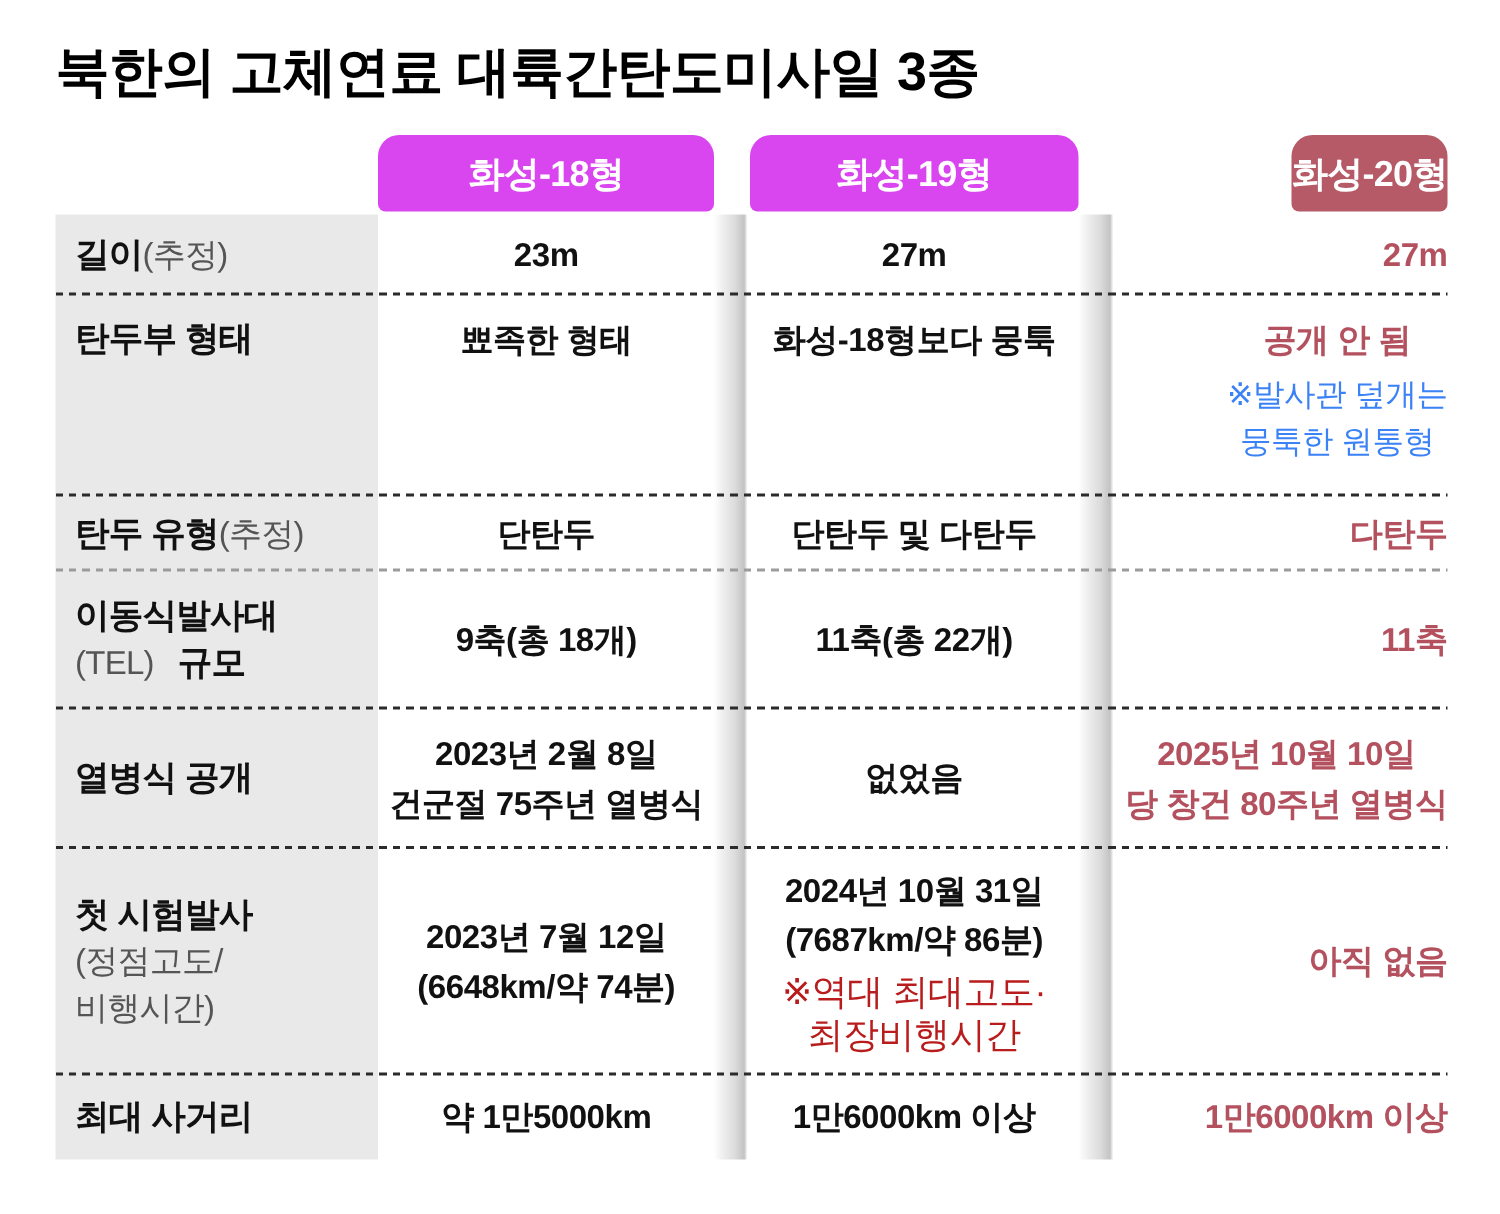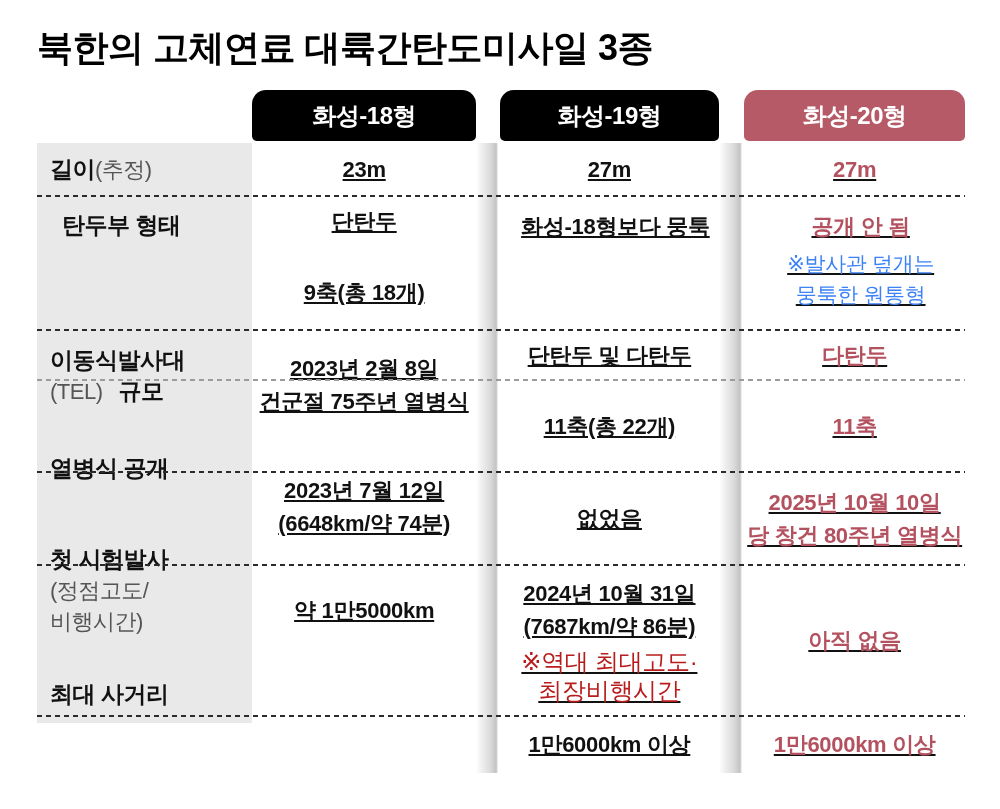--- a/index.html
+++ b/index.html
@@ -15,25 +15,25 @@
   .table{
     position:absolute;left:37px;top:90px;width:928px;height:683px;
     display:flex;
   }
   .col{display:flex;flex-direction:column;}
   .w-label{width:223px;}
   .w-c1{width:233px;}
   .w-g1{width:24px;}
   .w-c2{width:228px;justify-content:center;}
   .w-g2{width:26px;}
-  .w-c3{width:229px;}
+  .w-c3{width:229px;align-items:flex-end;}
   .hdr-spacer{height:53px;}
   .badge{
     height:51px;margin-bottom:2px;border-radius:14px 14px 5px 5px;
-    background:#000000;color:#ffffff;font-size:24px;font-weight:700;
+    background:#d946ef;color:#ffffff;font-size:24px;font-weight:700;
     display:flex;align-items:center;justify-content:center;letter-spacing:-0.5px;
   }
   .badge.accent-bg{background:#b55a66;}
   .label-body{background:#e9e9e9;}
   .shadow-body{
     height:630px;
     background:linear-gradient(90deg,#ffffff 0%,#eeeeee 25%,#dcdcdc 58%,#c3c3c3 84%,#ffffff 93%);
   }
   .cell{
     display:flex;flex-direction:column;justify-content:center;
@@ -42,25 +42,25 @@
   .h0{height:53px}.h1{height:134px}.h2{height:50px}.h3{height:92px}
   .h4{height:93px}.h5{height:151px}.h6{height:57px}
   .label-cell{
     padding-left:13px;align-items:flex-start;text-align:left;
     font-size:23px;font-weight:700;color:#111;line-height:31px;letter-spacing:-0.5px;
   }
   .ls{font-weight:400;color:#555;font-size:22px;}
   .lm2{margin-left:16px;}
   .val{
     align-items:center;text-align:center;background:#ffffff;
-    font-size:22px;font-weight:700;color:#111;letter-spacing:-0.3px;text-decoration:underline;
+    font-size:22px;font-weight:700;color:#111;letter-spacing:-0.3px;
   }
   .val .line{line-height:33px;}
   .accent .line{color:#b4515f;}
-  .top{justify-content:flex-start;padding-top:14px;margin-left:12px;}
+  .top{justify-content:flex-start;padding-top:14px;}
   .note{font-size:24px;font-weight:400;color:#b91c1c;line-height:29px;margin-top:4px;}
   .note-dark{font-size:21px;font-weight:400;color:#3b82f6;line-height:31px;margin-top:5px;}
   .dash{
     position:absolute;left:0;width:928px;height:2px;z-index:6;
     background:repeating-linear-gradient(90deg,#2b2b2b 0 5px,transparent 5px 9px);
   }
   .dash.light{background:repeating-linear-gradient(90deg,#9b9b9b 0 5px,transparent 5px 9px);}
   .d1{top:105px}.d2{top:239px}.d3{top:289px}.d4{top:381px}.d5{top:474px}.d6{top:625px}
 </style>
 </head>
@@ -72,20 +72,23 @@
 
   <div class="col w-label">
     <div class="hdr-spacer"></div>
     <div class="label-body">
       <div class="cell h0 label-cell">
         <div><span>길이</span><span class="ls">(추정)</span></div>
       </div>
       <div class="cell h1 label-cell top">
         <div><span>탄두부 형태</span></div>
       </div>
+      <div class="cell h2 label-cell">
+        <div><span>탄두 유형</span><span class="ls">(추정)</span></div>
+      </div>
       <div class="cell h3 label-cell">
         <div><span>이동식발사대</span></div>
         <div><span class="ls">(TEL)</span><span class="lm2">규모</span></div>
       </div>
       <div class="cell h4 label-cell">
         <div><span>열병식 공개</span></div>
       </div>
       <div class="cell h5 label-cell">
         <div><span>첫 시험발사</span></div>
         <div><span class="ls">(정점고도/</span></div>
@@ -94,20 +97,23 @@
       <div class="cell h6 label-cell">
         <div><span>최대 사거리</span></div>
       </div>
     </div>
   </div>
 
   <div class="col w-c1">
     <div class="badge">화성-18형</div>
     <div class="cell h0 val">
       <div class="line">23m</div>
+    </div>
+    <div class="cell h1 val top">
+      <div class="line">뾰족한 형태</div>
     </div>
     <div class="cell h2 val">
       <div class="line">단탄두</div>
     </div>
     <div class="cell h3 val">
       <div class="line">9축(총 18개)</div>
     </div>
     <div class="cell h4 val">
       <div class="line">2023년 2월 8일</div>
       <div class="line">건군절 75주년 열병식</div>

